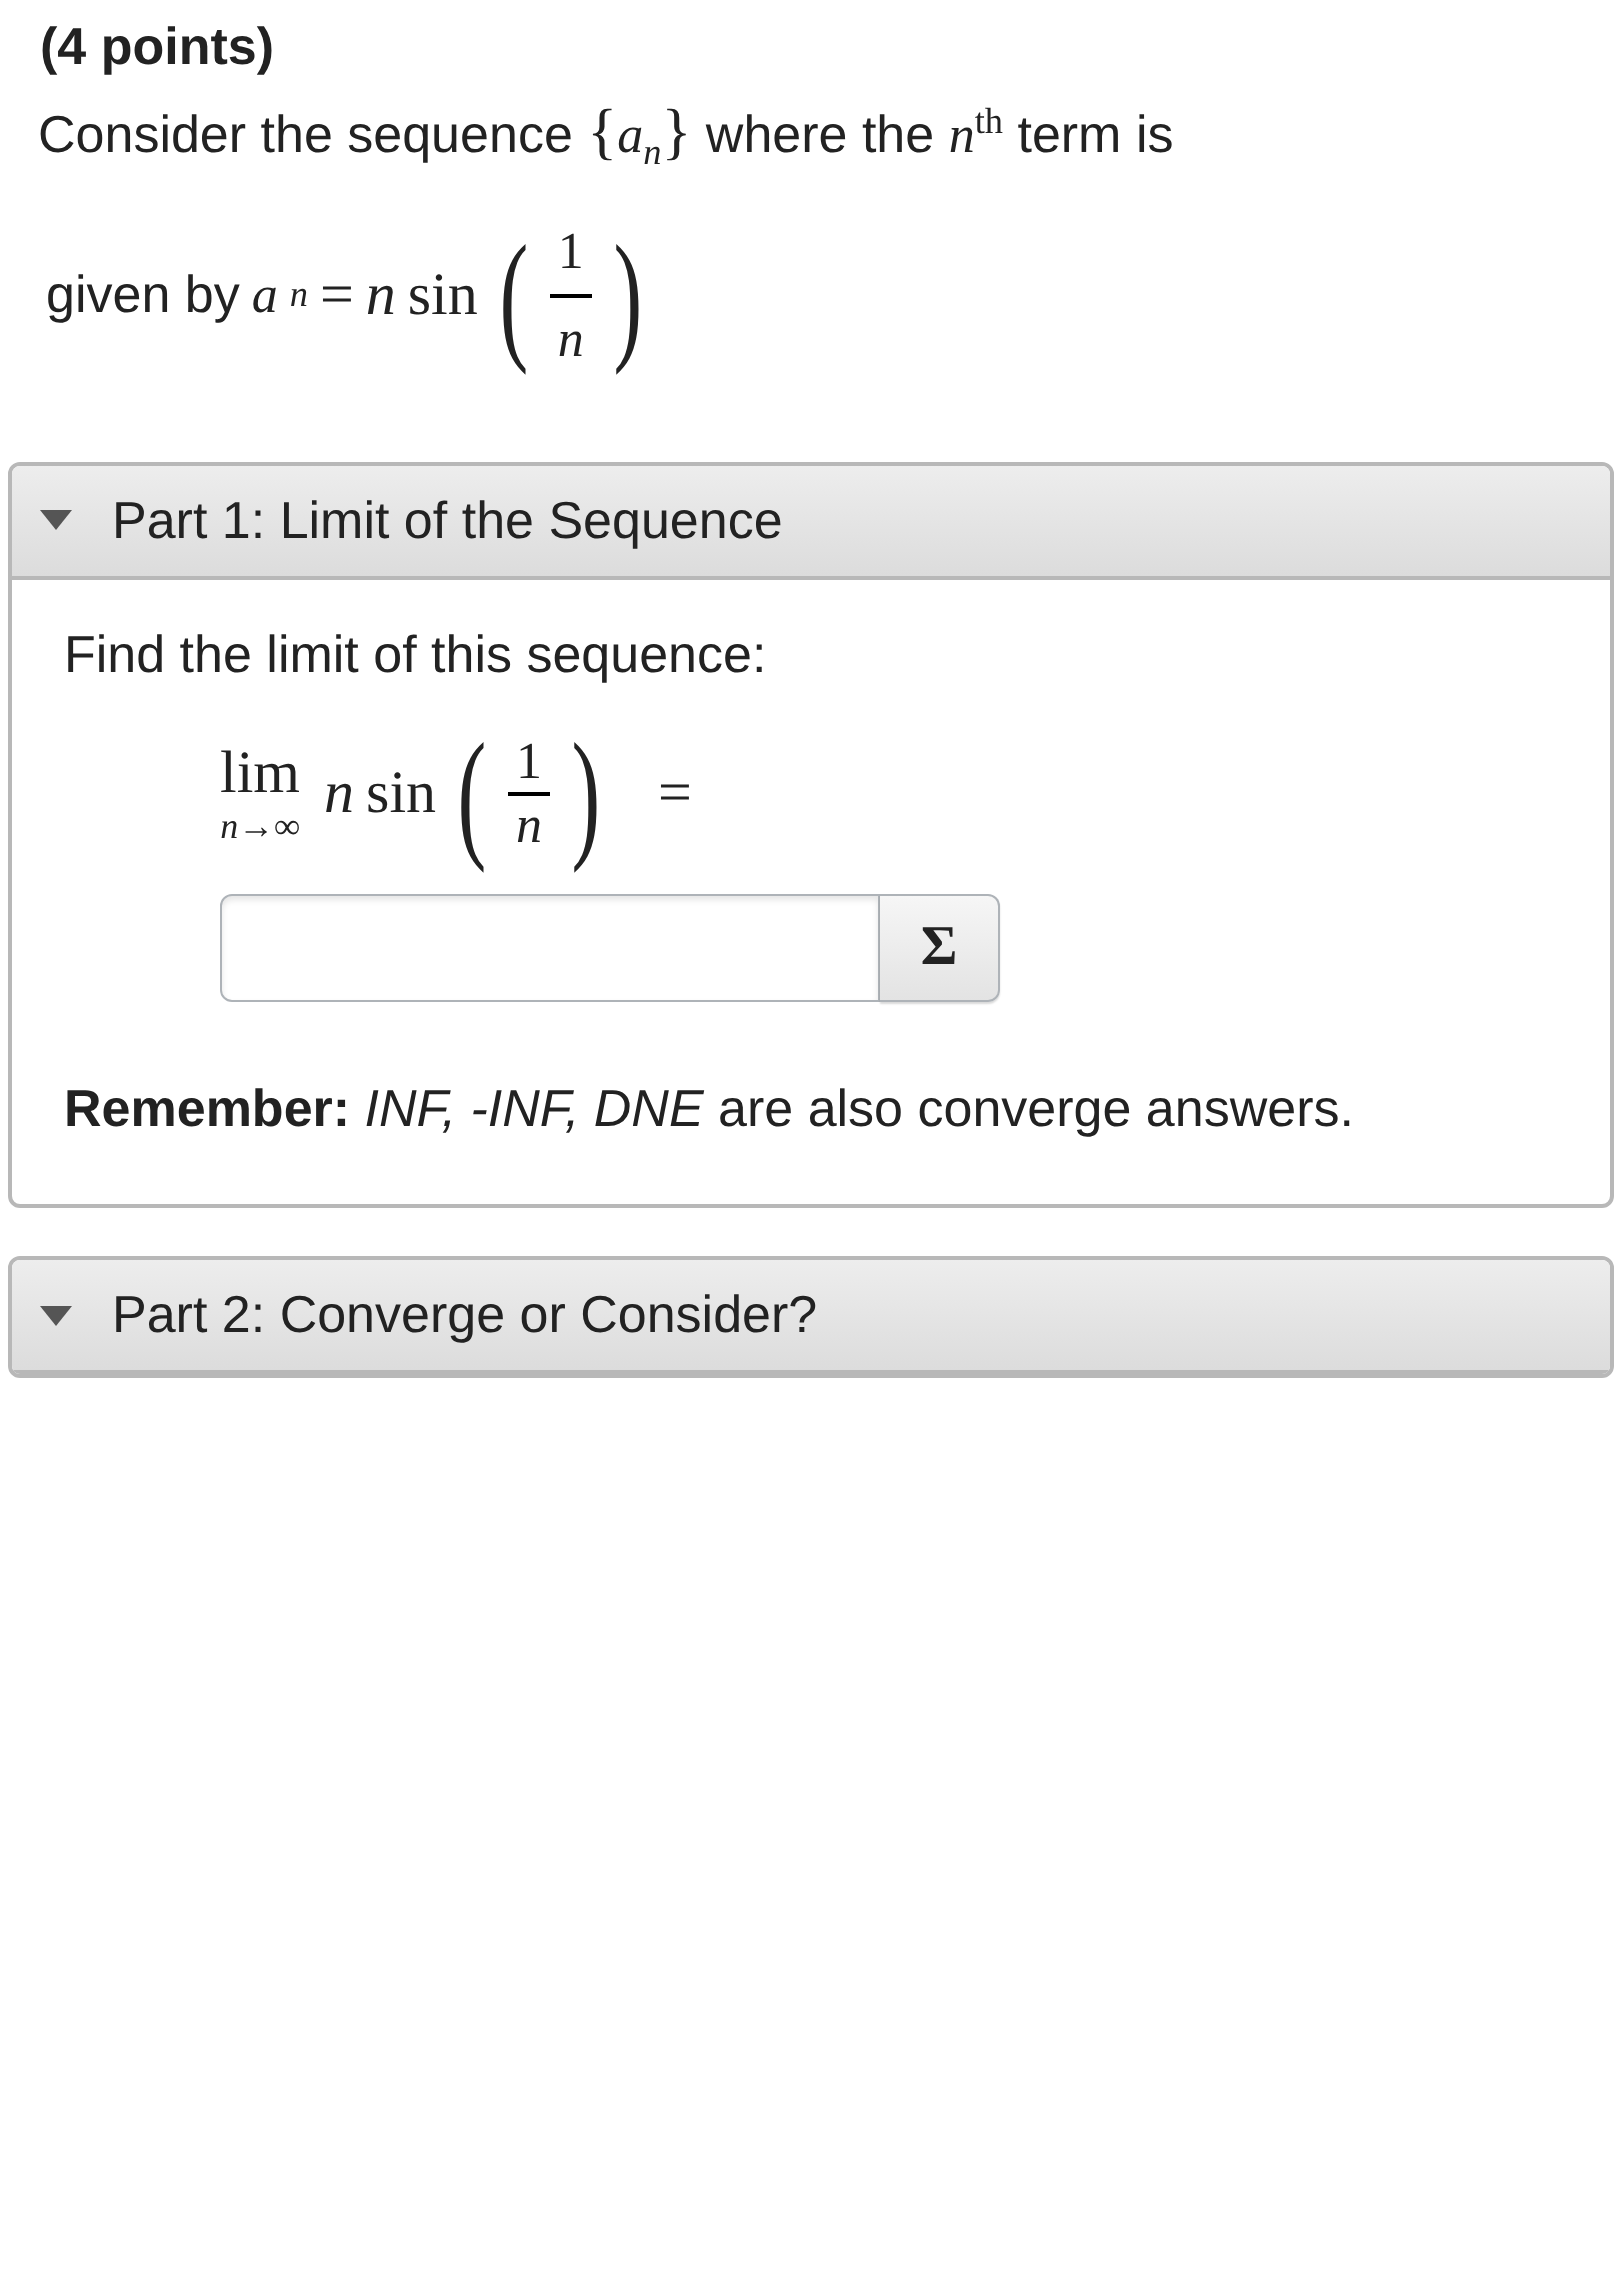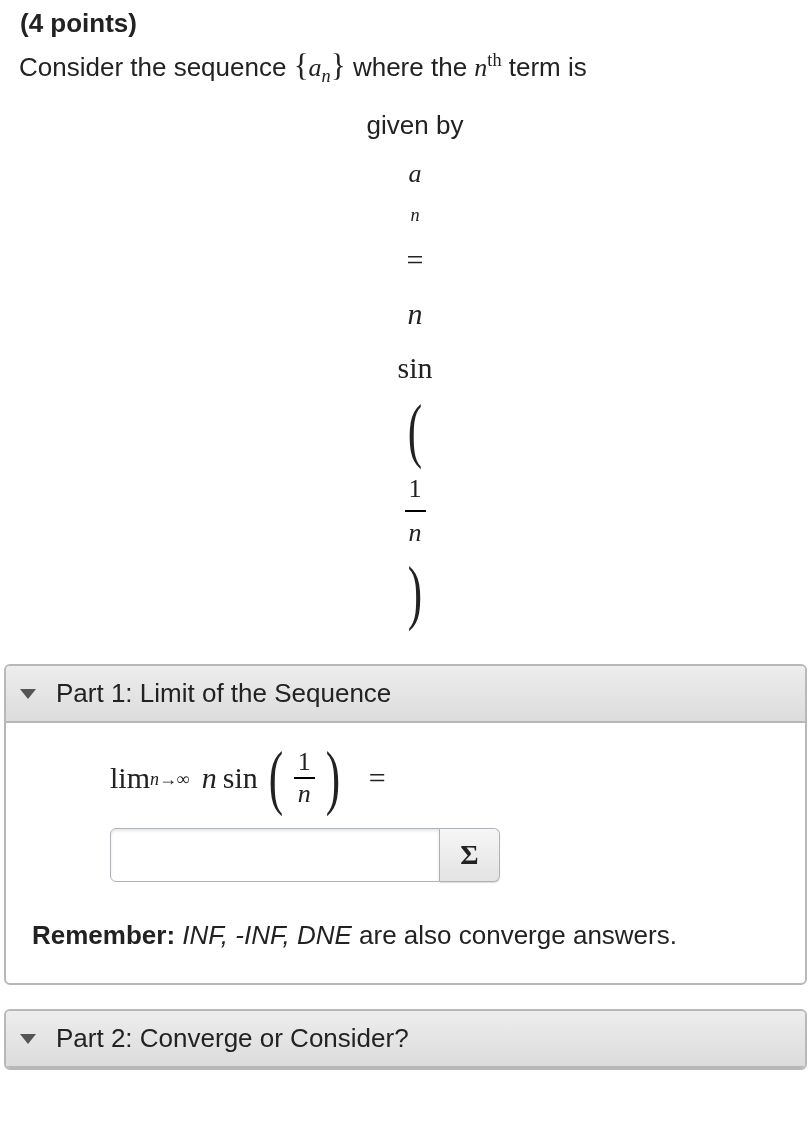--- a/index.html
+++ b/index.html
@@ -17,21 +17,20 @@
   .mathvar { font-family: 'Times New Roman', serif; font-style: italic; }
   .mathrm { font-family: 'Times New Roman', serif; font-style: normal; }
   .sup { font-size: 0.7em; vertical-align: super; font-family: 'Times New Roman', serif; }
 
   .formula-line {
     display: flex;
     align-items: center;
     gap: 6px;
     margin: 14px 0 22px 0;
     padding-left: 4px;
-    flex-direction: column;
   }
   .big-paren {
     font-family: 'Times New Roman', serif;
     font-size: 72px;
     line-height: 0.9;
     font-weight: 300;
     transform: scaleX(0.6);
     display: inline-block;
   }
   .frac {
@@ -70,20 +69,21 @@
   .part-body p { margin: 0 0 22px 0; }
 
   .lim-block {
     display: flex;
     align-items: center;
     gap: 6px;
     margin-left: 78px;
   }
   .lim-op {
     display: inline-flex;
+    flex-direction: column;
     align-items: center;
     font-family: 'Times New Roman', serif;
     line-height: 1.0;
   }
   .lim-op .lim-word { font-size: 30px; }
   .lim-op .lim-sub { font-size: 18px; font-style: italic; margin-top:2px; }
 
   .answer-row { margin: 18px 0 10px 78px; display: flex; align-items: stretch; }
   .answer-input {
     width: 330px;
@@ -169,20 +169,21 @@
     <span class="big-paren">)</span>
   </div>
 </div>
 
 <div class="part-box">
   <div class="part-header">
     <div class="tri-down"></div>
     <span>Part 1: Limit of the Sequence</span>
   </div>
   <div class="part-body">
+    <p>Find the limit of this sequence:</p>
 
     <div class="lim-block">
       <span class="lim-op">
         <span class="lim-word mathrm">lim</span>
         <span class="lim-sub">n→∞</span>
       </span>
       <span class="mathvar" style="font-size:30px;margin-left:6px;">n</span>
       <span class="mathrm" style="font-size:30px;"> sin</span>
       <span class="big-paren">(</span>
       <span class="frac">

